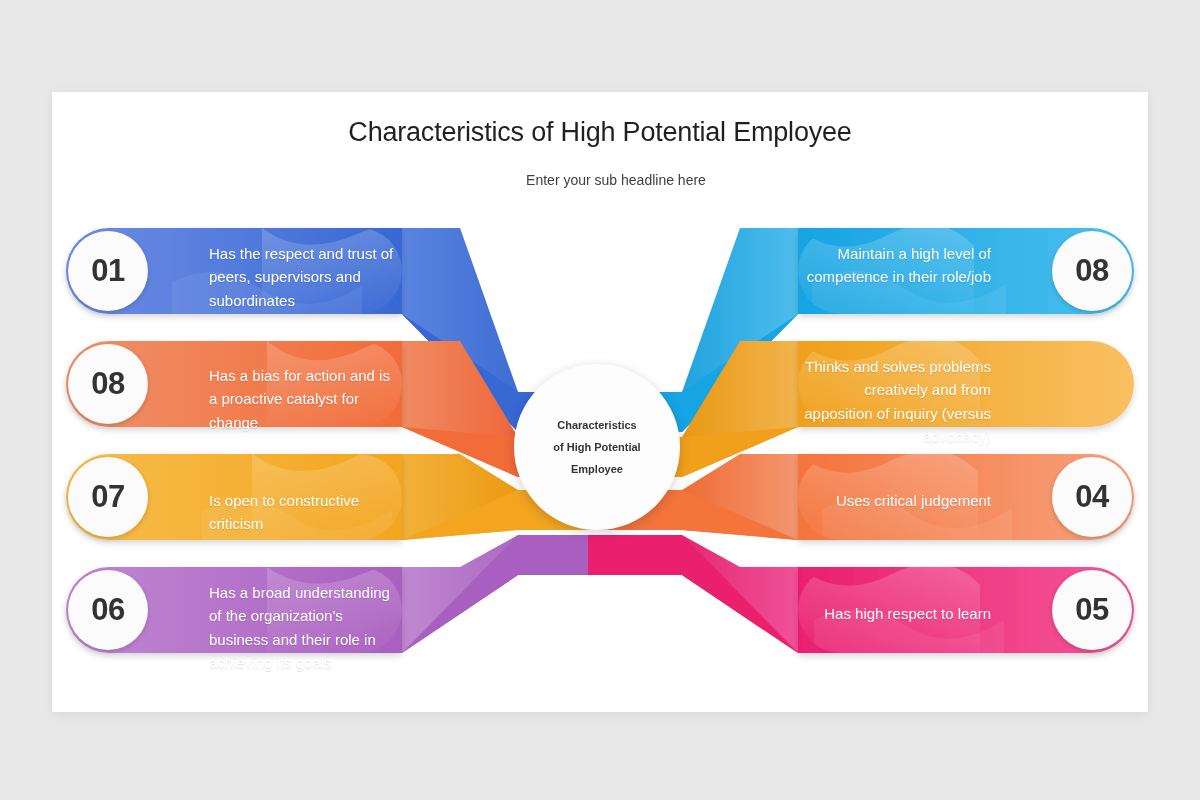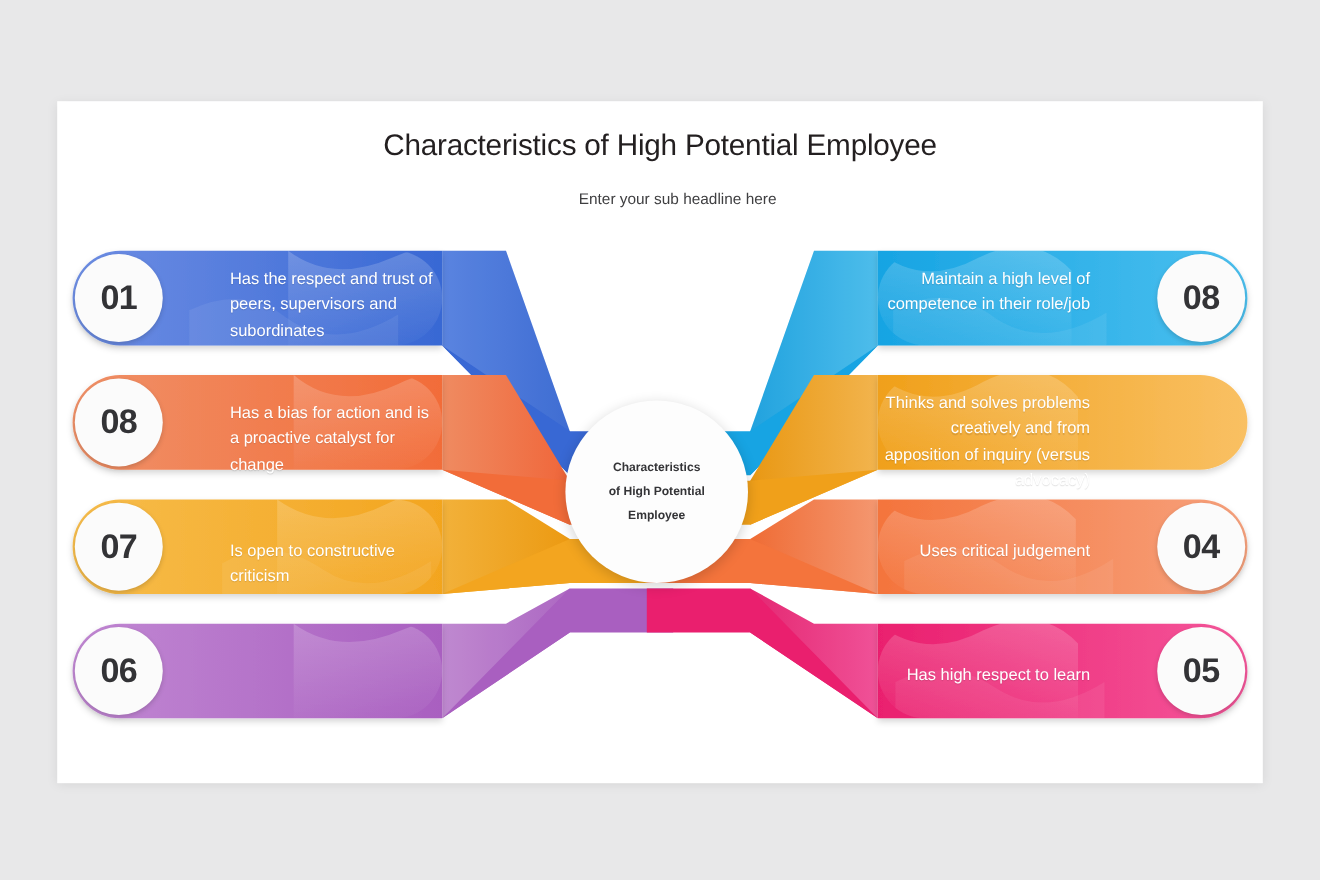--- a/index.html
+++ b/index.html
@@ -317,20 +317,21 @@
           <path d="M746,475 q44,34 96,6 q52,-24 86,12 L928,561 L746,561 Z" fill="url(#blobFade)"></path>
           <path d="M762,528 q48,-24 92,6 q44,28 98,-6 L952,561 L762,561 Z" fill="#ffffff" opacity="0.07"></path>
         </g>
       </g>
     </svg>
   </div>
 
   <div class="bar-text left" style="top:150px;">Has the respect and trust of peers, supervisors and subordinates</div>
   <div class="bar-text left" style="top:272px;">Has a bias for action and is a proactive catalyst for change</div>
   <div class="bar-text left" style="top:397px;">Is open to constructive criticism</div>
+  <div class="bar-text left" style="top:489px;">Has a broad understanding of the organization's business and their role in achieving its goals</div>
 
   <div class="bar-text right" style="top:263px;">Thinks and solves problems creatively and from apposition of inquiry (versus advocacy)</div>
   <div class="bar-text right" style="top:150px;">Maintain a high level of competence in their role/job</div>
   <div class="bar-text right" style="top:397px;">Uses critical judgement</div>
   <div class="bar-text right" style="top:510px;">Has high respect to learn</div>
 
   <div class="badge left" style="top:139px;">01</div>
   <div class="badge left" style="top:252px;">08</div>
   <div class="badge left" style="top:365px;">07</div>
   <div class="badge left" style="top:478px;">06</div>

